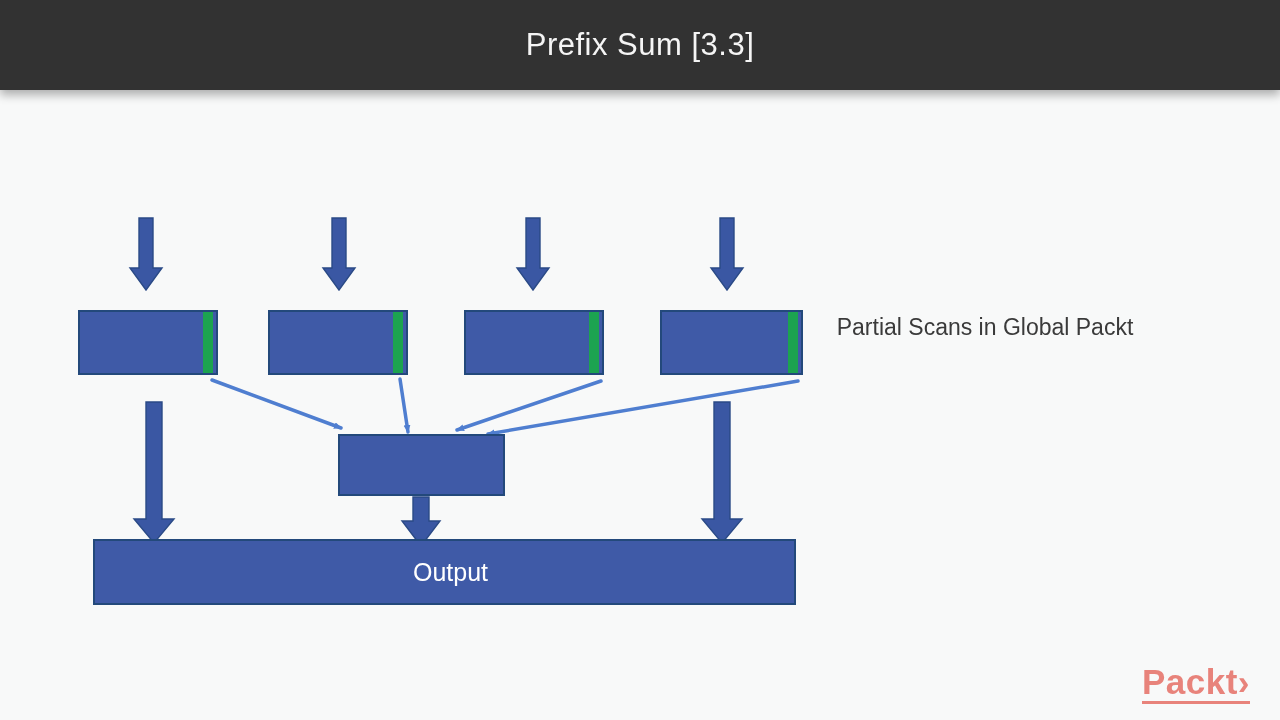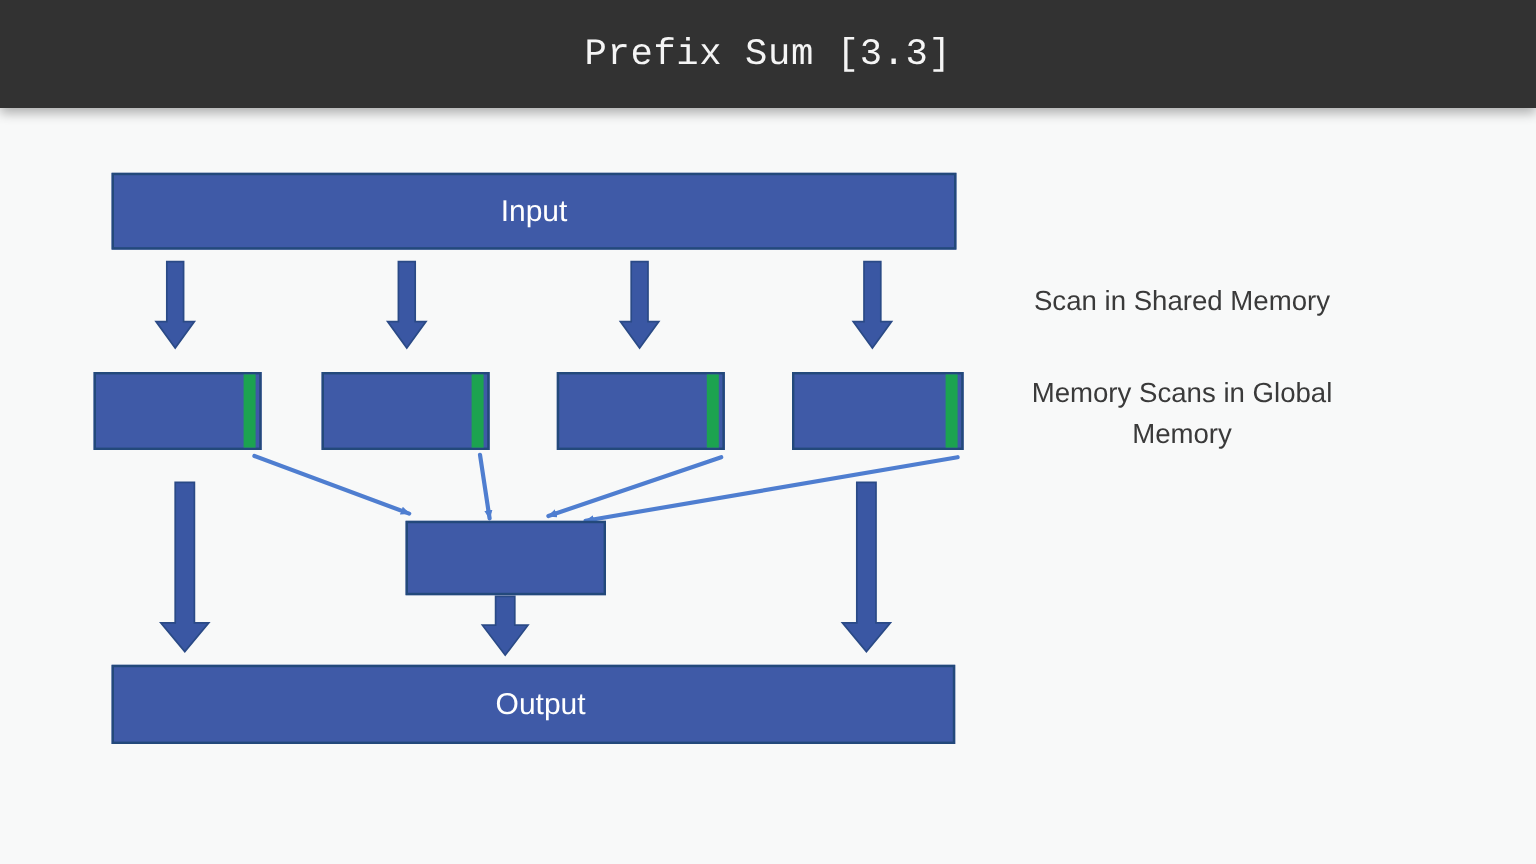--- a/index.html
+++ b/index.html
@@ -27,33 +27,33 @@
   
   .header{
     position:absolute;left:0;top:0;width:1280px;height:90px;
     background:var(--header-bg);
     display:flex;align-items:center;justify-content:center;
     box-shadow:0 5px 9px rgba(0,0,0,0.30);
     z-index:5;
   }
   .header h1{
     color:var(--header-text);
-    font-size:31px;font-weight:normal;letter-spacing:0.5px;font-family:Liberation Mono, monospace;
+    font-size:31px;font-weight:normal;letter-spacing:0.5px;
   }
 
   
   .node{
     position:absolute;
     background:var(--box-fill);
     border:2px solid var(--box-border);
     display:flex;align-items:center;justify-content:center;
     color:#ffffff;font-size:25px;
   }
   .bar-input{left:93px;top:144px;width:704px;height:64px;}
-  .bar-output{left:93px;top:554px;width:703px;height:66px;padding-left:12px;}
+  .bar-output{left:93px;top:539px;width:703px;height:66px;padding-left:12px;}
   .second-level{left:338px;top:434px;width:167px;height:62px;}
 
   .partial{position:absolute;top:310px;height:65px;width:140px;
     background:var(--box-fill);border:2px solid var(--box-border);}
   .partial .strip{
     position:absolute;top:0;bottom:0;right:3px;width:10px;
     background:var(--green-strip);
   }
   .p1{left:78px;}  .p2{left:268px;}  .p3{left:464px;}  .p4{left:660px;width:143px;}
 
@@ -109,40 +109,37 @@
     <line class="thin-arrow" x1="400" y1="379" x2="408" y2="432" marker-end="url(#th)"></line>
     <line class="thin-arrow" x1="601" y1="381" x2="457" y2="430" marker-end="url(#th)"></line>
     <line class="thin-arrow" x1="798" y1="381" x2="488" y2="434" marker-end="url(#th)"></line>
 
     <polygon class="block-arrow" points="146,402 162,402 162,519 174,519 154,543 134,519 146,519"></polygon>
     <polygon class="block-arrow" points="714,402 730,402 730,519 742,519 722,543 702,519 714,519"></polygon>
 
     <polygon class="block-arrow" points="413,497 429,497 429,521 440,521 421,546 402,521 413,521"></polygon>
   </svg>
 
-  <div class="node bar-input">
-    <span>Input</span>
-  </div>
 
   <div class="partial p1">
     <span class="strip"></span>
   </div>
   <div class="partial p2">
     <span class="strip"></span>
   </div>
   <div class="partial p3">
     <span class="strip"></span>
   </div>
   <div class="partial p4">
     <span class="strip"></span>
   </div>
 
   <div class="node second-level"></div>
 
   <div class="node bar-output">
     <span>Output</span>
   </div>
 
-  <div class="annotation ann-1">Scan in Shared Memory</div>
-  <div class="annotation ann-2">Memory Scans in Global Memory</div>
+  <div class="annotation ann-2">Partial Scans in Global Packt</div>
 
+  <div class="logo"><span>Packt</span><span class="chev">›</span></div>
 
 </div>
 
 </body></html>

